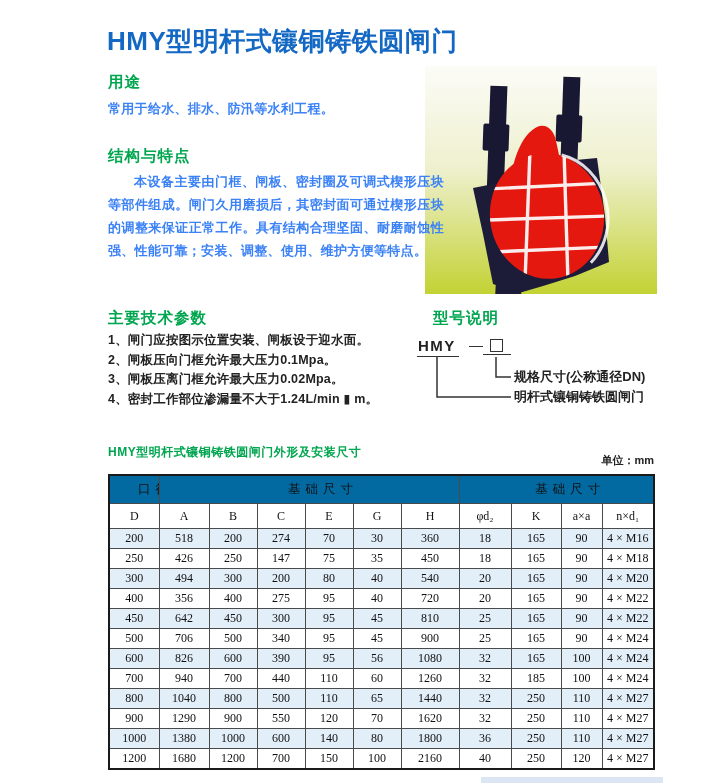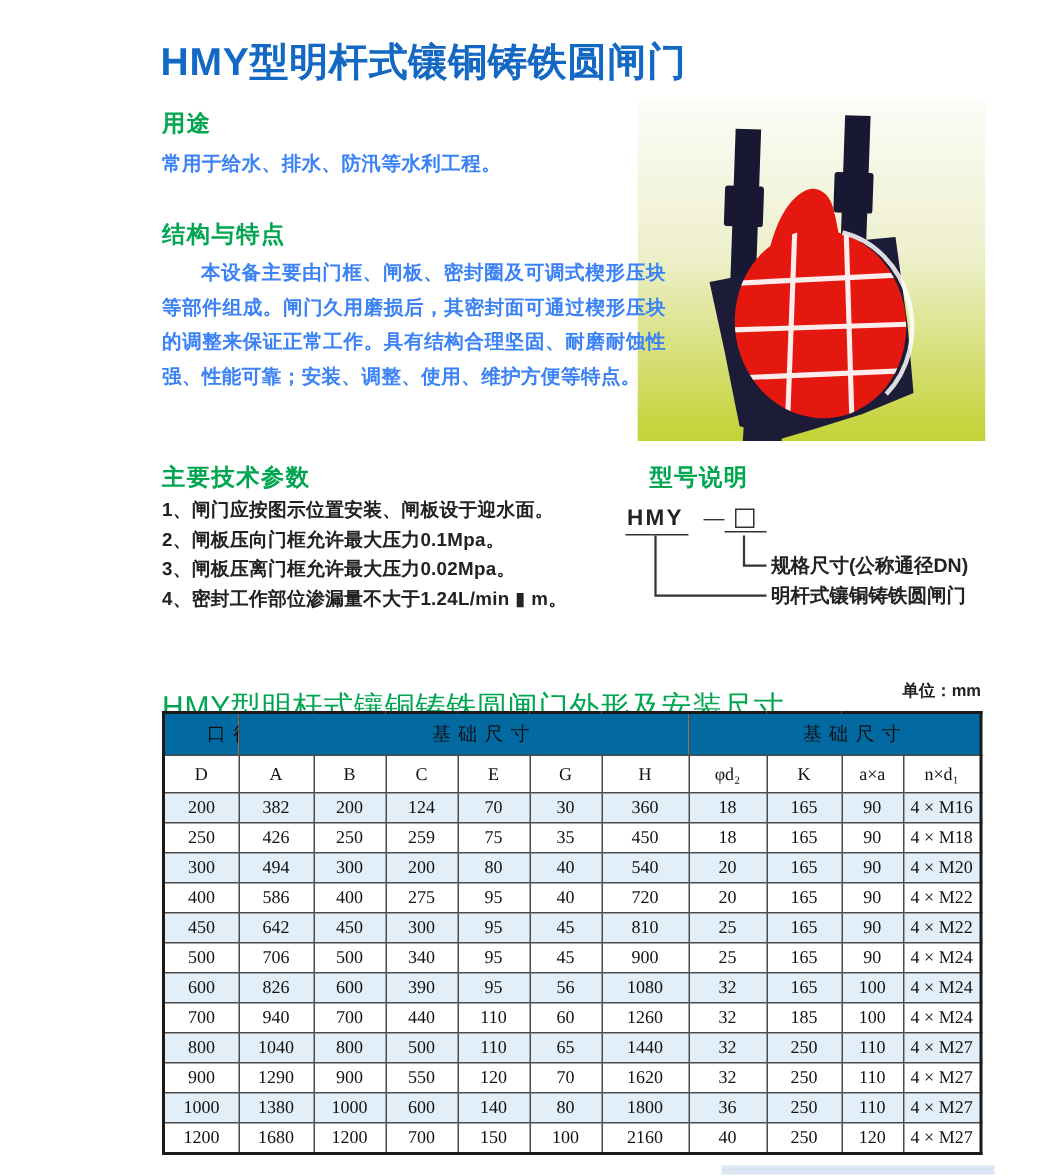--- a/index.html
+++ b/index.html
@@ -36,21 +36,21 @@
   .model-dash{position:absolute;left:52px;top:0;font-size:14px;color:#333;}
   .model-box-wrap{position:absolute;left:66px;top:0;width:28px;height:17px;border-bottom:1.5px solid #333;}
   .model-box{position:absolute;left:7px;top:2px;width:11px;height:11px;border:1.6px solid #333;background:#fff;}
   .model-lines{position:absolute;left:0;top:0;}
   .model-label{position:absolute;left:97px;font-size:13px;font-weight:600;color:#222;white-space:nowrap;}
   .model-label-spec{top:31px;}
   .model-label-type{top:51px;}
   .photo{
     left:425px;top:66px;width:232px;height:228px;
   }
-  .table-title{left:108px;top:458px;width:480px;font-size:20px;font-weight:normal;color:#00a64f;letter-spacing:0.5px;}
+  .table-title{left:108px;top:444px;width:480px;font-size:12px;font-weight:bold;color:#00a64f;letter-spacing:0.5px;}
   .unit-label{left:108px;top:453px;width:546px;text-align:right;font-size:11px;color:#222;font-weight:600;}
   .dims-table-wrap{left:108px;top:474px;}
   table.dims{
     border-collapse:collapse;table-layout:fixed;width:545px;
     font-family:"Liberation Serif","DejaVu Serif",serif;font-size:12px;color:#111;
     border:2px solid #1a1a1a;
   }
   table.dims th,table.dims td{
     border:1px solid #4a4a4a;text-align:center;vertical-align:middle;
     padding:0;overflow:hidden;white-space:nowrap;
@@ -171,36 +171,36 @@
             <th class="list-item">H</th>
             <th class="list-item">φd₂</th>
             <th class="list-item">K</th>
             <th class="list-item">a×a</th>
             <th class="list-item">n×d₁</th>
           </tr>
       </thead>
       <tbody>
           <tr>
             <td>200</td>
-            <td>382</td>
+            <td>518</td>
             <td>200</td>
-            <td>124</td>
+            <td>274</td>
             <td>70</td>
             <td>30</td>
             <td>360</td>
             <td>18</td>
             <td>165</td>
             <td>90</td>
             <td>4 × M16</td>
           </tr>
           <tr>
             <td>250</td>
             <td>426</td>
             <td>250</td>
-            <td>259</td>
+            <td>147</td>
             <td>75</td>
             <td>35</td>
             <td>450</td>
             <td>18</td>
             <td>165</td>
             <td>90</td>
             <td>4 × M18</td>
           </tr>
           <tr>
             <td>300</td>
@@ -210,21 +210,21 @@
             <td>80</td>
             <td>40</td>
             <td>540</td>
             <td>20</td>
             <td>165</td>
             <td>90</td>
             <td>4 × M20</td>
           </tr>
           <tr>
             <td>400</td>
-            <td>586</td>
+            <td>356</td>
             <td>400</td>
             <td>275</td>
             <td>95</td>
             <td>40</td>
             <td>720</td>
             <td>20</td>
             <td>165</td>
             <td>90</td>
             <td>4 × M22</td>
           </tr>

